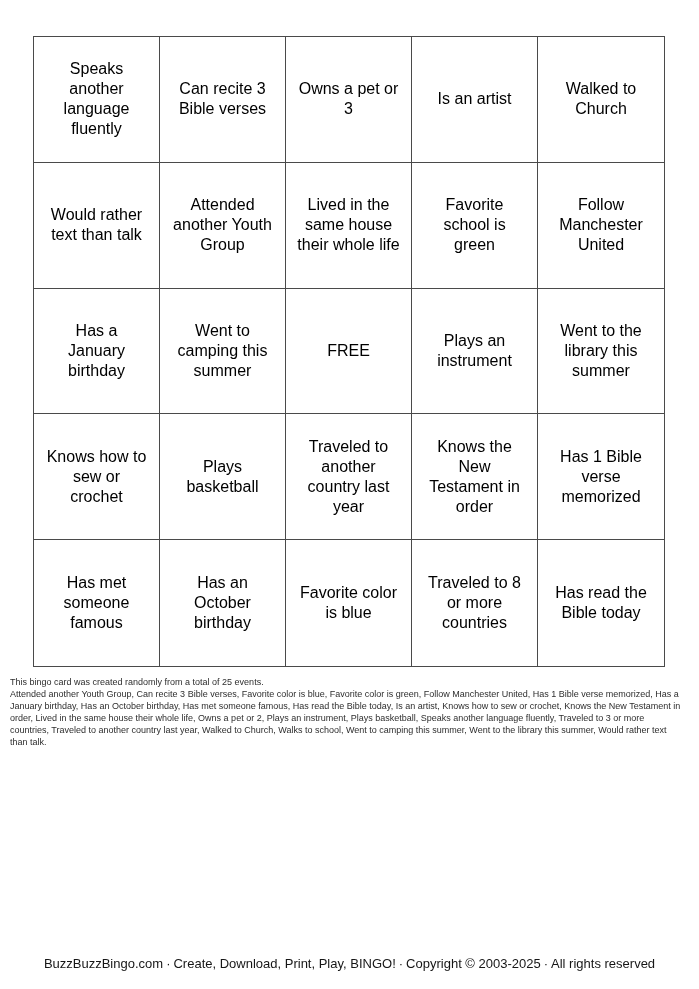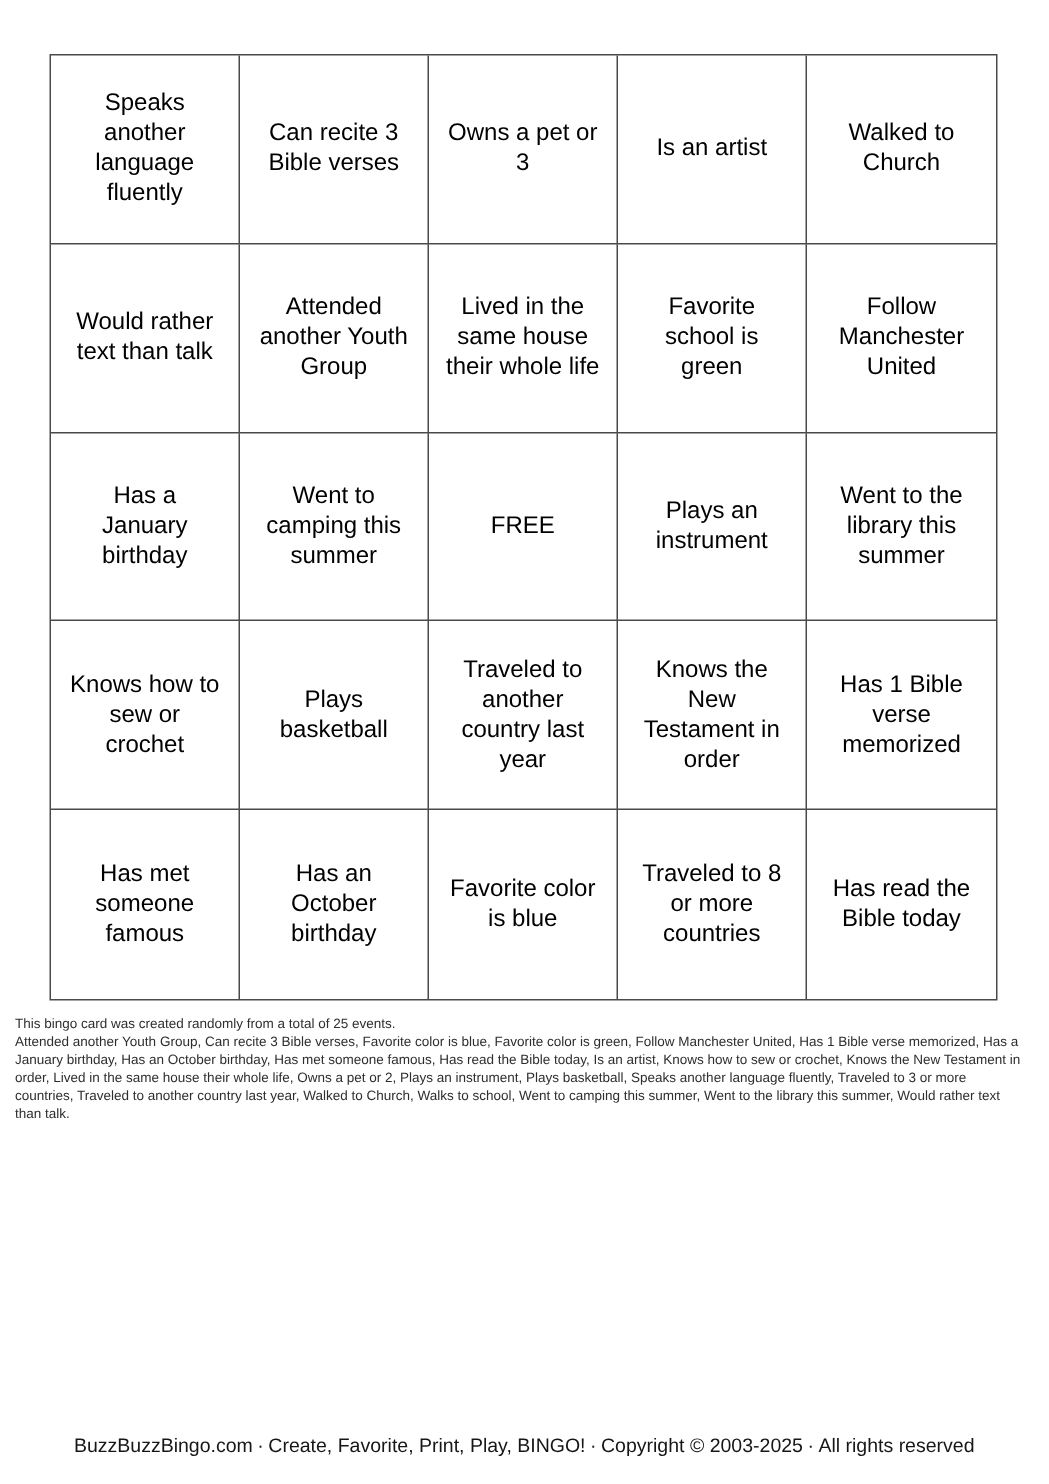--- a/index.html
+++ b/index.html
@@ -155,16 +155,16 @@
         <span>Has read the Bible today</span>
       </div>
   </div>
 
   <div class="description">
     <div>This bingo card was created randomly from a total of 25 events.</div>
     <div>Attended another Youth Group, Can recite 3 Bible verses, Favorite color is blue, Favorite color is green, Follow Manchester United, Has 1 Bible verse memorized, Has a January birthday, Has an October birthday, Has met someone famous, Has read the Bible today, Is an artist, Knows how to sew or crochet, Knows the New Testament in order, Lived in the same house their whole life, Owns a pet or 2, Plays an instrument, Plays basketball, Speaks another language fluently, Traveled to 3 or more countries, Traveled to another country last year, Walked to Church, Walks to school, Went to camping this summer, Went to the library this summer, Would rather text than talk.</div>
   </div>
 
   <div class="footer">
-    <span>BuzzBuzzBingo.com</span><span class="sep">·</span><span>Create, Favorite, Print, Play, BINGO!</span><span class="sep">·</span><span>Copyright © 2003-2025</span><span class="sep">·</span><span>All rights reserved</span>
+    <span>BuzzBuzzBingo.com</span><span class="sep">·</span><span>Create, Download, Print, Play, BINGO!</span><span class="sep">·</span><span>Copyright © 2003-2025</span><span class="sep">·</span><span>All rights reserved</span>
   </div>
 
 </div>
 
 </body></html>

